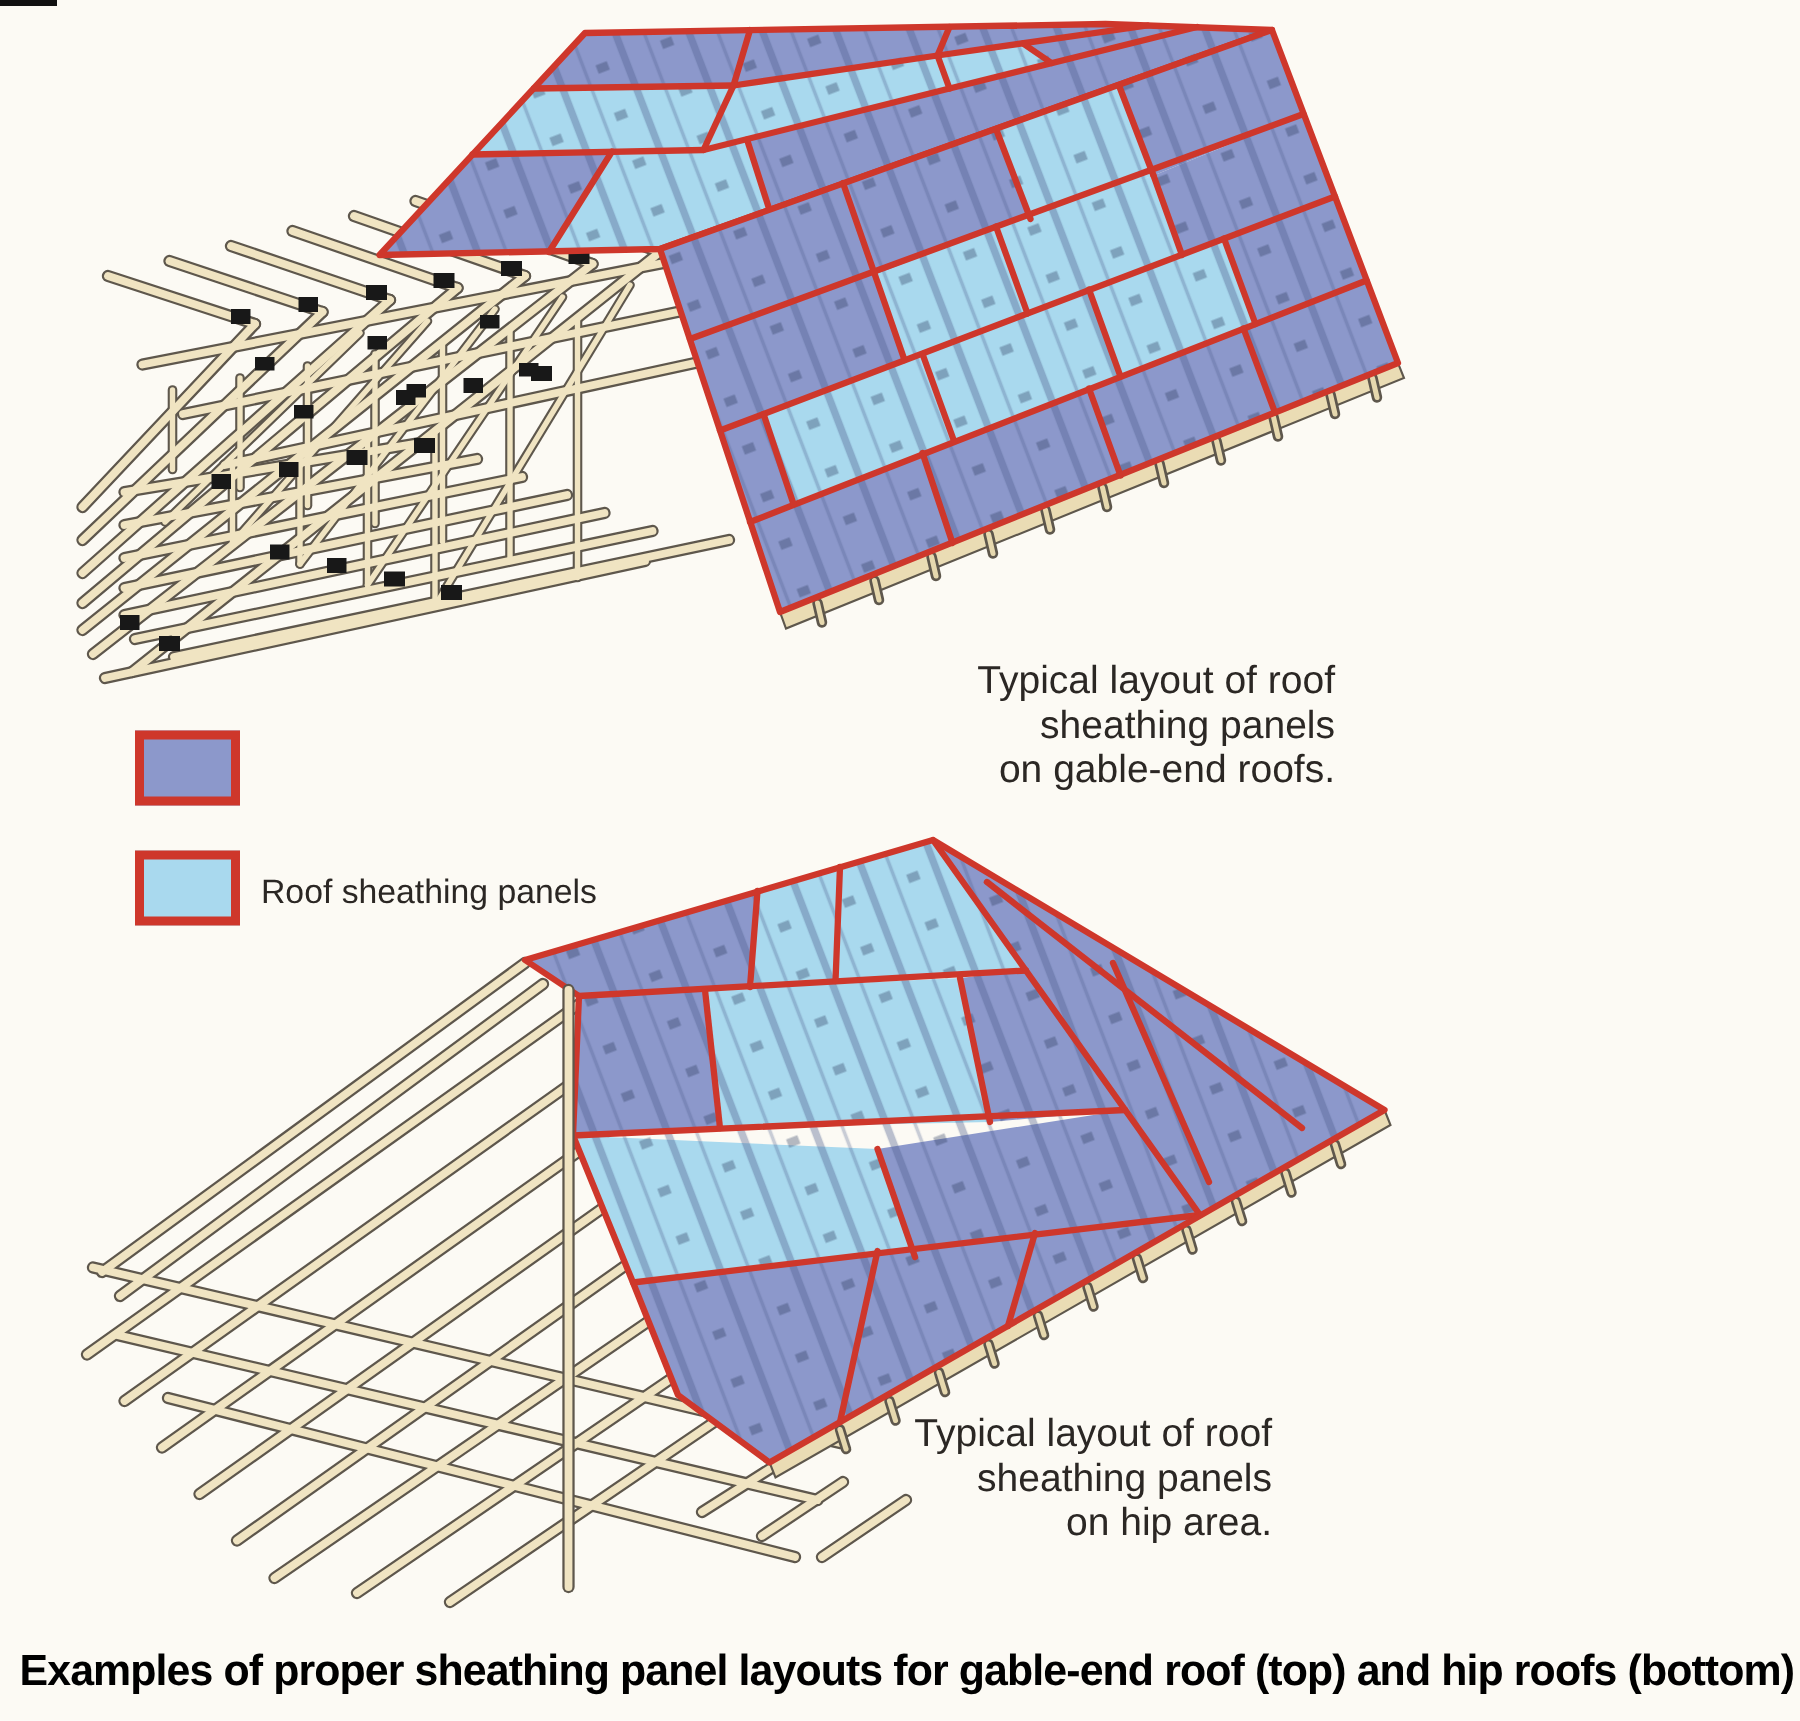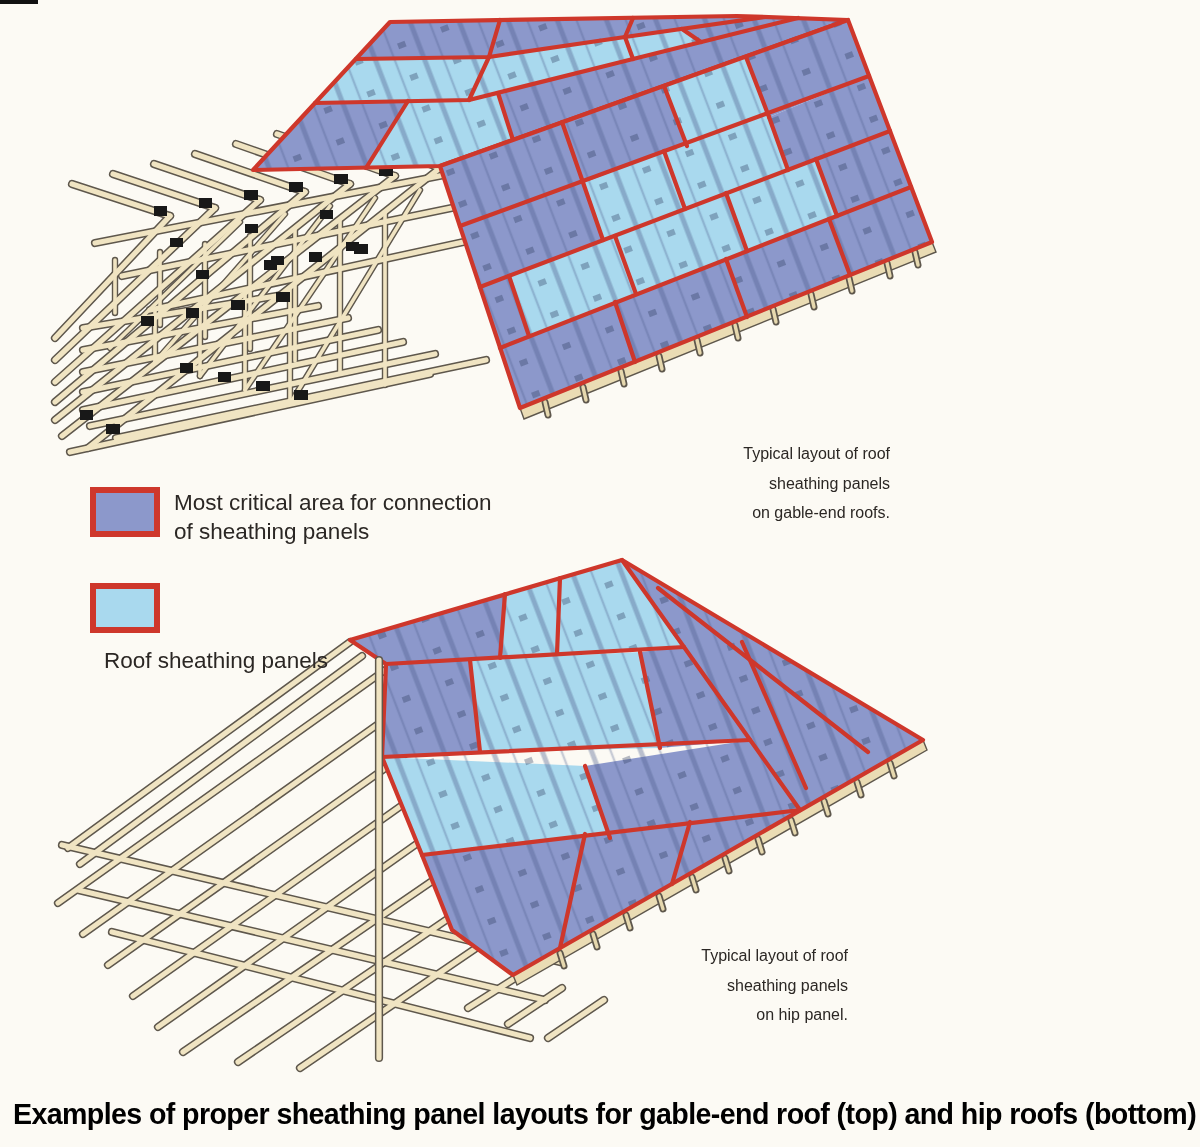--- a/index.html
+++ b/index.html
@@ -23,21 +23,21 @@
   .plate{fill:#181818;}
   .fascia{fill:#EADCB4;stroke:#5E574C;stroke-width:1.4;}
   .peg-out{stroke:#5E574C;stroke-width:7;stroke-linecap:round;}
   .peg-in{stroke:#E6D8AE;stroke-width:3.4;stroke-linecap:round;}
   
   .legend-item{position:absolute;display:flex;align-items:flex-start;}
   .swatch{width:70px;height:50px;border:6px solid #CE372B;box-sizing:border-box;flex:0 0 auto;}
   .swatch.critical{background:#8C98CB;}
   .swatch.regular{background:#A9D9EE;}
   .legend-label{margin-left:14px;font-size:22.5px;line-height:29px;color:#2B2724;padding-top:1px;}
-  .caption{position:absolute;text-align:right;font-size:16px;line-height:29.5px;color:#2B2724;}
+  .caption{position:absolute;text-align:right;font-size:26px;line-height:29.5px;color:#2B2724;}
   .caption span{display:block;}
   .legend-label span{display:block;}
   .fig-title{
     position:absolute;left:13px;top:1098px;width:1180px;
     font-size:29px;font-weight:700;color:#000;letter-spacing:-0.6px;
     transform:scaleX(0.985);transform-origin:left center;
     white-space:nowrap;
   }
 </style>
 </head>
@@ -331,37 +331,33 @@
 
       <g>
         <use href="#hpost" class="wood-out"></use>
         <use href="#hpost" class="wood-in"></use>
       </g>
     </g>
   </svg>
 
   <div class="legend-item" style="left:90px;top:487px;">
     <div class="swatch critical"></div>
-    <div class="legend-label">
-      <span>Most critical area for connection</span>
-      <span>of sheathing panels</span>
-    </div>
   </div>
-  <div class="legend-item" style="left:90px;top:583px;flex-direction:column;">
+  <div class="legend-item" style="left:90px;top:567px;">
     <div class="swatch regular"></div>
     <div class="legend-label" style="padding-top:13px;">
       <span>Roof sheathing panels</span>
     </div>
   </div>
 
   <div class="caption" style="top:439px;right:310px;width:320px;">
     <span>Typical layout of roof</span>
     <span>sheathing panels</span>
     <span>on gable-end roofs.</span>
   </div>
   <div class="caption" style="top:941px;right:352px;width:320px;">
     <span>Typical layout of roof</span>
     <span>sheathing panels</span>
-    <span>on hip panel.</span>
+    <span>on hip area.</span>
   </div>
 
   <div class="fig-title">Examples of proper sheathing panel layouts for gable-end roof (top) and hip roofs (bottom)</div>
 </div>
 
 </body></html>

